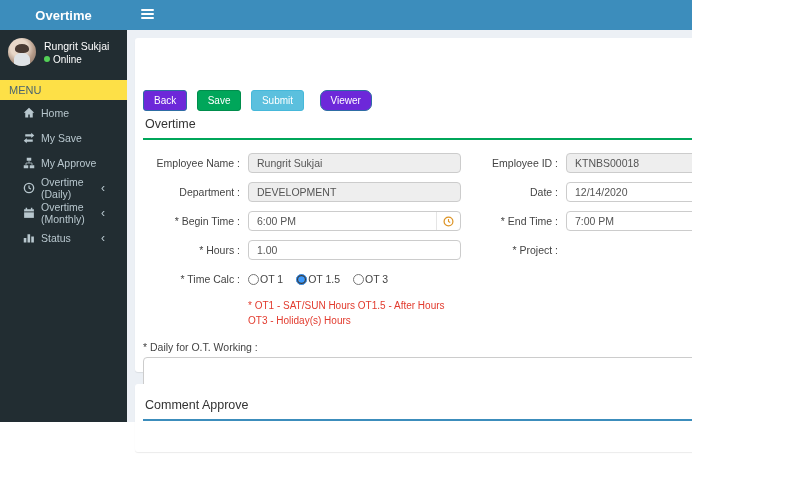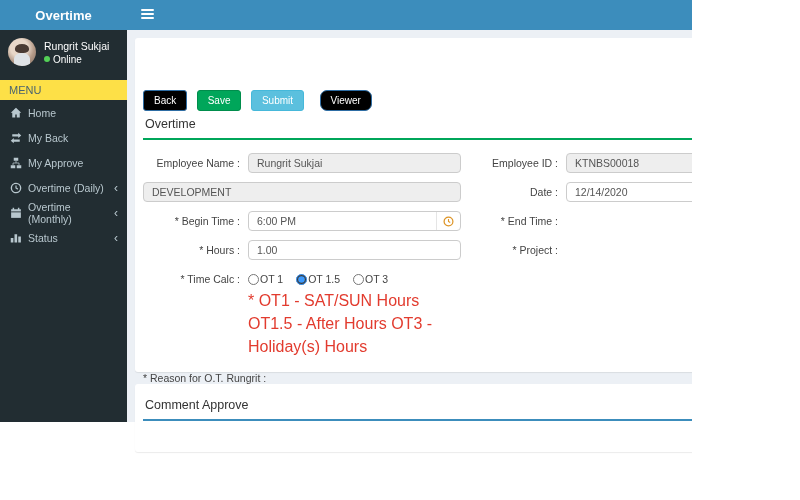--- a/index.html
+++ b/index.html
@@ -22,33 +22,33 @@
   .avatar { width:28px; height:28px; border-radius:50%;
             background:radial-gradient(circle at 40% 35%, #e8d7c8 0 35%, #b49a88 60%, #7d6a5e 100%); position:relative; overflow:hidden; flex:0 0 28px; }
   .avatar:after { content:""; position:absolute; left:7px; top:6px; width:14px; height:9px; border-radius:50% 50% 40% 40%; background:#4a3b33; }
   .avatar:before { content:""; position:absolute; left:6px; top:15px; width:16px; height:13px; border-radius:45% 45% 0 0; background:#dfe3e6; z-index:1; }
   .user-meta { display:flex; flex-direction:column; gap:2px; }
   .user-name { color:#fff; font-size:10.5px; }
   .user-status { color:#fff; font-size:10px; display:flex; align-items:center; gap:3px; }
   .dot { width:6px; height:6px; border-radius:50%; background:#54d157; display:inline-block; }
   .menu-header { background:#fde047; color:#4b646f; font-size:11px; padding:4px 9px; margin-top:6px; }
   .menu { list-style:none; }
-  .menu li { display:flex; align-items:center; height:25px; padding:0 9px; color:#b8c7ce; font-size:10.5px; cursor:pointer; }
+  .menu li { display:flex; align-items:center; height:25px; padding:0 22px; color:#b8c7ce; font-size:10.5px; cursor:pointer; }
   .menu li .mi { width:13px; height:13px; margin-right:6px; display:inline-flex; align-items:center; justify-content:center; flex:0 0 13px; }
   .menu li .chev { margin-left:auto; font-size:12px; line-height:1; color:#b8c7ce; }
 
   
   .content { position:absolute; top:30px; left:127px; width:663px; height:392px; background:#ecf0f5; }
   .card { position:absolute; left:8px; width:648px; background:#fff; border-radius:3px; box-shadow:0 1px 1px rgba(0,0,0,.08); padding:8px; }
   .card1 { top:8px; height:334px; }
   .card2 { top:354px; height:68px; }
 
   .btn { display:inline-block; border:1px solid transparent; border-radius:3px; color:#fff; font-size:10px;
          padding:4px 10px; margin-right:5px; cursor:pointer; font-family:inherit; }
-  .btn-primary { background:#000000; border-color:#2e6da4; }
+  .btn-primary { background:#6d28d9; border-color:#2e6da4; }
   .btn-success { background:#00a65a; border-color:#008d4c; }
   .btn-info    { background:#5bc0de; border-color:#46b8da;margin-top:44px; }
   .btn-viewer  { margin-left:6px;border-radius:7px; }
 
   .section-title { font-size:12.5px; color:#333; margin-top:6px; padding:0 2px 7px 2px; }
   .rule-green { border-bottom:2px solid #00a65a; margin-bottom:13px; }
   .rule-blue  { border-bottom:2px solid #3c8dbc; }
 
   .form-grid { display:grid; grid-template-columns:318px 314px; }
   .fg { display:flex; align-items:flex-start; margin-bottom:9px; }
@@ -59,21 +59,21 @@
   .inp[disabled] { background:#eee; color:#555; }
   .has-clock .inp { padding-right:26px; }
   .clock-addon { position:absolute; right:1px; top:1px; bottom:1px; width:24px; display:flex; align-items:center; justify-content:center; border-left:1px solid #e5e5e5; }
   .sel { cursor:pointer; display:flex; align-items:center; }
   .caret { position:absolute; right:7px; top:7px; }
   .help-text { font-size:10px; color:#444; margin-top:4px; }
 
   .radio-row { display:flex; align-items:center; gap:4px; height:20px; }
   .radio-item { display:flex; align-items:center; gap:1px; margin-right:9px; font-size:10.5px; color:#444; }
   .radio-item input { width:11px; height:11px; margin:0; accent-color:#3b99fc; }
-  .note-red { color:#e23b2e; font-size:16px; margin-top:0; line-height:1.45; max-width:225px; }
+  .note-red { color:#e23b2e; font-size:10px; margin-top:10px; line-height:1.45; max-width:225px; }
 
   .reason-label { font-size:10.5px; color:#444; margin:4px 0 4px 0; }
   .textarea { width:100%; height:62px; border:1px solid #ccc; border-radius:4px; resize:none; font-family:inherit; font-size:10.5px; padding:4px 6px; color:#555; }
 
   
   .scrollbar { position:absolute; top:0; left:790px; width:10px; height:422px; background:#f1f1f1; }
   .sb-up { position:absolute; top:4px; left:2px; width:0; height:0; border-left:3px solid transparent; border-right:3px solid transparent; border-bottom:4px solid #606060; }
   .sb-down { position:absolute; bottom:4px; left:2px; width:0; height:0; border-left:3px solid transparent; border-right:3px solid transparent; border-top:4px solid #606060; }
   .sb-thumb { position:absolute; top:12px; left:1px; width:8px; height:62px; background:#c1c1c1; }
 </style>
@@ -124,21 +124,21 @@
             </svg>
           </span>
         <span>Home</span>
       </li>
       <li>
         <span class="mi">
             <svg width="12" height="12" viewBox="0 0 16 16">
               <path fill="#b8c7ce" d="M11 1l4 3.5L11 8V6H3V3h8V1zM5 8l-4 3.5L5 15v-2h8v-3H5V8z"></path>
             </svg>
           </span>
-        <span>My Back</span>
+        <span>My Save</span>
       </li>
       <li>
         <span class="mi">
             <svg width="12" height="12" viewBox="0 0 16 16">
               <g fill="#b8c7ce">
                 <rect x="5" y="1" width="6" height="4"></rect>
                 <rect x="1" y="11" width="6" height="4"></rect>
                 <rect x="9" y="11" width="6" height="4"></rect>
               </g>
               <path fill="none" stroke="#b8c7ce" d="M8 5v3M4 11V8h8v3"></path>
@@ -200,20 +200,21 @@
         <div class="fg">
           <label>Employee Name :</label>
           <div class="ctrl"><input class="inp" disabled="" value="Rungrit Sukjai" style=""></div>
         </div>
         <div class="fg">
           <label>Employee ID :</label>
           <div class="ctrl"><input class="inp" disabled="" value="KTNBS00018" style=""></div>
         </div>
 
         <div class="fg">
+          <label>Department :</label>
           <div class="ctrl"><input class="inp" disabled="" value="DEVELOPMENT" style=""></div>
         </div>
         <div class="fg">
           <label>Date :</label>
           <div class="ctrl sel">
             <input class="inp" readonly="" value="12/14/2020" style="">
             <span class="caret"><svg width="9" height="6" viewBox="0 0 10 6">
                   <path fill="none" stroke="#555" stroke-width="1.5" d="M1 1l4 4 4-4"></path>
                 </svg></span>
           </div>
@@ -226,20 +227,29 @@
             <span class="clock-addon">
                 <svg width="11" height="11" viewBox="0 0 16 16">
                   <circle cx="8" cy="8" r="6.4" fill="none" stroke="#dd9426" stroke-width="1.8"></circle>
                   <path fill="none" stroke="#dd9426" stroke-width="1.6" d="M8 4.5V8l2.5 1.5"></path>
                 </svg>
               </span>
           </div>
         </div>
         <div class="fg">
           <label>* End Time :</label>
+          <div class="ctrl has-clock">
+            <input class="inp" value="7:00 PM" style="">
+            <span class="clock-addon">
+                <svg width="11" height="11" viewBox="0 0 16 16">
+                  <circle cx="8" cy="8" r="6.4" fill="none" stroke="#dd9426" stroke-width="1.8"></circle>
+                  <path fill="none" stroke="#dd9426" stroke-width="1.6" d="M8 4.5V8l2.5 1.5"></path>
+                </svg>
+              </span>
+          </div>
         </div>
 
         <div class="fg">
           <label>* Hours :</label>
           <div class="ctrl"><input class="inp" value="1.00" style=""></div>
         </div>
         <div class="fg">
           <label>* Project :</label>
         </div>
 
@@ -259,21 +269,21 @@
                 <input type="radio" name="timecalc" style="">
                 <span>OT 3</span>
               </label>
             </div>
             <div class="note-red">* OT1 - SAT/SUN Hours OT1.5 - After Hours OT3 - Holiday(s) Hours</div>
           </div>
         </div>
         <div class="fg"></div>
       </div>
 
-      <div class="reason-label">* Reason for O.T. Rungrit :</div>
+      <div class="reason-label">* Daily for O.T. Working :</div>
       <textarea class="textarea" style=""></textarea>
     </div>
 
     <div class="card card2">
       <div class="section-title">Comment Approve</div>
       <div class="rule-blue"></div>
     </div>
 
   </div>
 

